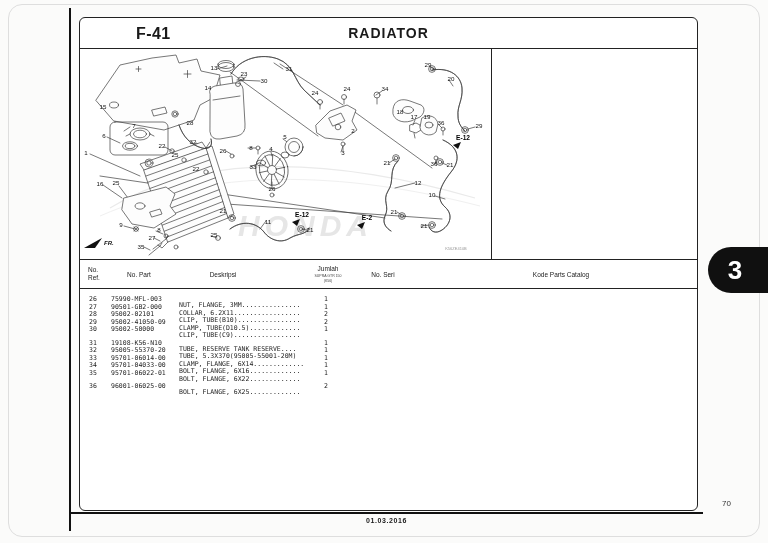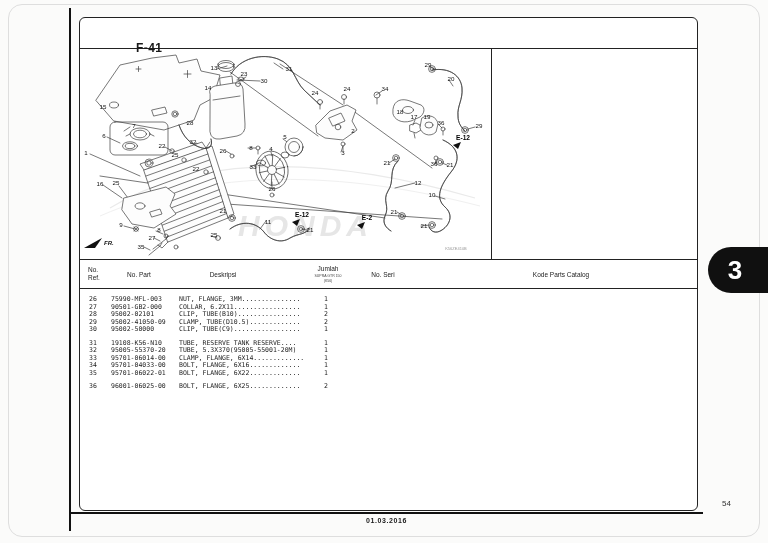--- a/index.html
+++ b/index.html
@@ -5,21 +5,21 @@
   html,body{margin:0;padding:0;}
   body{width:768px;height:543px;background:#fbfbfa;position:relative;overflow:hidden;
        font-family:"Liberation Sans",sans-serif;color:#1a1a1a;}
   .paper-edge{position:absolute;left:8px;top:4px;width:750px;height:531px;
       border:1px solid #dedede;border-radius:14px;}
   .gutter-v{position:absolute;left:69px;top:8px;width:2px;height:523px;background:#111;}
   .rule-b{position:absolute;left:70px;top:512px;width:633px;height:2px;background:#111;}
   .content{position:absolute;left:79px;top:17px;width:617px;height:492px;background:#fff;
       border:1.4px solid #222;border-radius:6px;}
   .hdr{position:absolute;left:0;top:0;width:100%;height:30px;border-bottom:1.3px solid #222;}
-  .hdr-code{position:absolute;left:16px;top:23px;font-size:12px;font-weight:bold;letter-spacing:.4px;padding-left:40px;}
+  .hdr-code{position:absolute;left:16px;top:7px;font-size:16px;font-weight:bold;letter-spacing:.4px;padding-left:40px;}
   .hdr-title{position:absolute;left:0;width:100%;top:7px;text-align:center;font-size:14px;
       font-weight:bold;letter-spacing:1px;}
   .diagram{position:absolute;left:0;top:30px;width:411px;height:211px;}
   .diagram svg{width:411px;height:211px;display:block;}
   .divider{position:absolute;left:411px;top:30px;width:1.2px;height:211px;background:#222;}
   
   .art path,.art ellipse,.art circle,.art line,.art polyline,.art rect{
       stroke:#3d3d3d;stroke-width:.7;fill:none;stroke-linejoin:round;stroke-linecap:round;}
   .art .fill{fill:#fdfdfd;}
   .leader{stroke:#777;stroke-width:.45;}
@@ -47,41 +47,42 @@
   .h-qty-sub2{left:222px;top:19px;width:52px;font-size:3.5px;color:#444;}
   .h-seri{left:281px;top:11px;width:44px;}
   .h-kode{left:440px;top:11px;width:82px;}
   .tbody{position:absolute;left:0;top:277px;width:100%;
       font-family:"DejaVu Sans Mono",monospace;font-size:6.5px;color:#1d1d1d;}
   .t-group{margin-bottom:6px;}
   .t-row{position:relative;height:7.5px;}
   .t-row span{position:absolute;top:0;white-space:pre;}
   .c-ref{left:9px;}
   .c-part{left:31px;}
-  .c-desc{left:99px;}
+  .c-desc{left:99px;margin-top:6px;}
   .c-qty{left:234px;width:14px;text-align:right;}
   
   .tab3{position:absolute;left:708px;top:247px;width:60px;height:46px;background:#101010;
       border-radius:23px 0 0 23px;color:#fff;display:flex;align-items:center;justify-content:center;
       font-size:26px;font-weight:bold;padding-right:6px;box-sizing:border-box;}
   .date{position:absolute;left:70px;top:517px;width:633px;text-align:center;font-size:7px;
       font-weight:bold;letter-spacing:.6px;}
   .pagenum{position:absolute;left:722px;top:499px;font-size:8px;color:#333;}
 </style>
 </head>
 <body>
 
 <div class="paper-edge"></div>
 <div class="gutter-v"></div>
 <div class="rule-b"></div>
 
 <div class="content">
 
   <div class="hdr">
     <span class="hdr-code">F-41</span>
+    <span class="hdr-title">RADIATOR</span>
   </div>
 
   <div class="diagram">
     <svg viewBox="0 0 411 211" xmlns="http://www.w3.org/2000/svg">
 
       <g>
         <path class="wm" d="M30,160 C120,105 250,108 395,150"></path>
         <path class="wm2" d="M20,168 C130,120 260,122 400,158"></path>
         <text class="wmText" x="158" y="188">HONDA</text>
       </g>
@@ -423,13 +424,13 @@
           <span class="c-qty">2</span>
         </div>
       </div>
     </div>
 </div>
 
 <div class="tab3">
   <span>3</span>
 </div>
 <div class="date">01.03.2016</div>
-<div class="pagenum">54</div>
+<div class="pagenum">70</div>
 
 </body></html>

